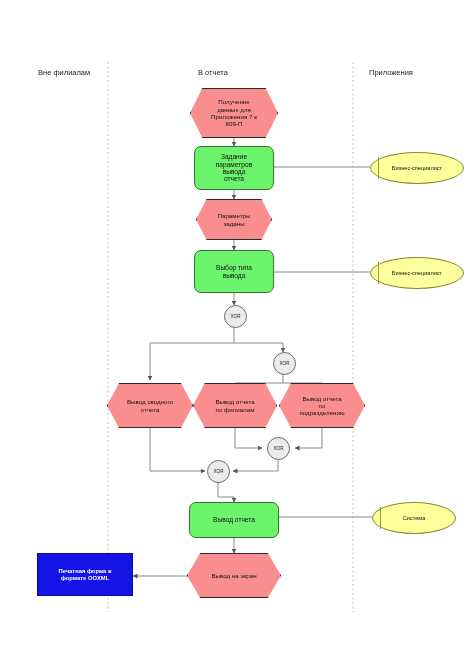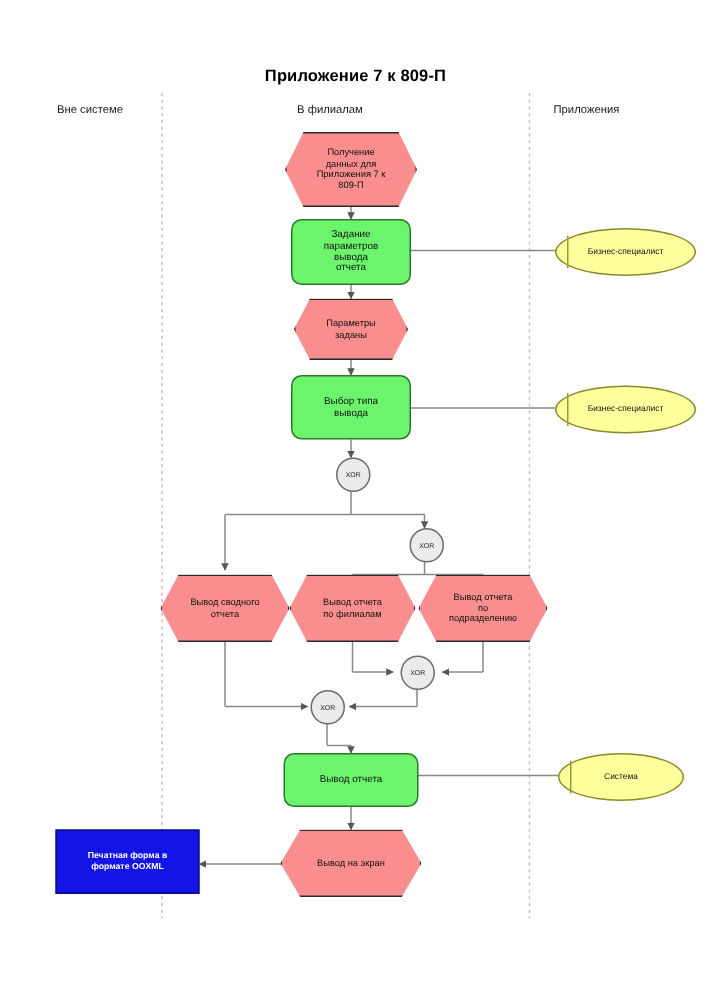--- a/index.html
+++ b/index.html
@@ -202,24 +202,23 @@
       <line x1="218" y1="482" x2="218" y2="497"></line>
       <line x1="218" y1="497" x2="234" y2="497"></line>
       <line x1="234" y1="497" x2="234" y2="502" marker-end="url(#arrow)"></line>
 
       <line x1="234" y1="538" x2="234" y2="553" marker-end="url(#arrow)"></line>
 
       <line x1="190" y1="576" x2="133" y2="576" marker-end="url(#arrow)"></line>
     </g>
   </svg>
 
-  <div class="page-title">Приложение 7 к 809-П</div>
-
-  <div class="lane-header" style="left:38px; top:68px;">Вне системе</div>
-  <div class="lane-header" style="left:198px; top:68px;">В филиалам</div>
+
+  <div class="lane-header" style="left:38px; top:68px;">Вне филиалам</div>
+  <div class="lane-header" style="left:198px; top:68px;">В отчета</div>
   <div class="lane-header" style="left:369px; top:68px;">Приложения</div>
 
   <div class="node hexagon" style="left:190px; top:88px; width:88px; height:50px;">
     <span class="hex-text">Получение
 данных для
 Приложения 7 к
 809-П</span>
   </div>
 
   <div class="node function" style="left:194px; top:146px; width:80px; height:44px;">

